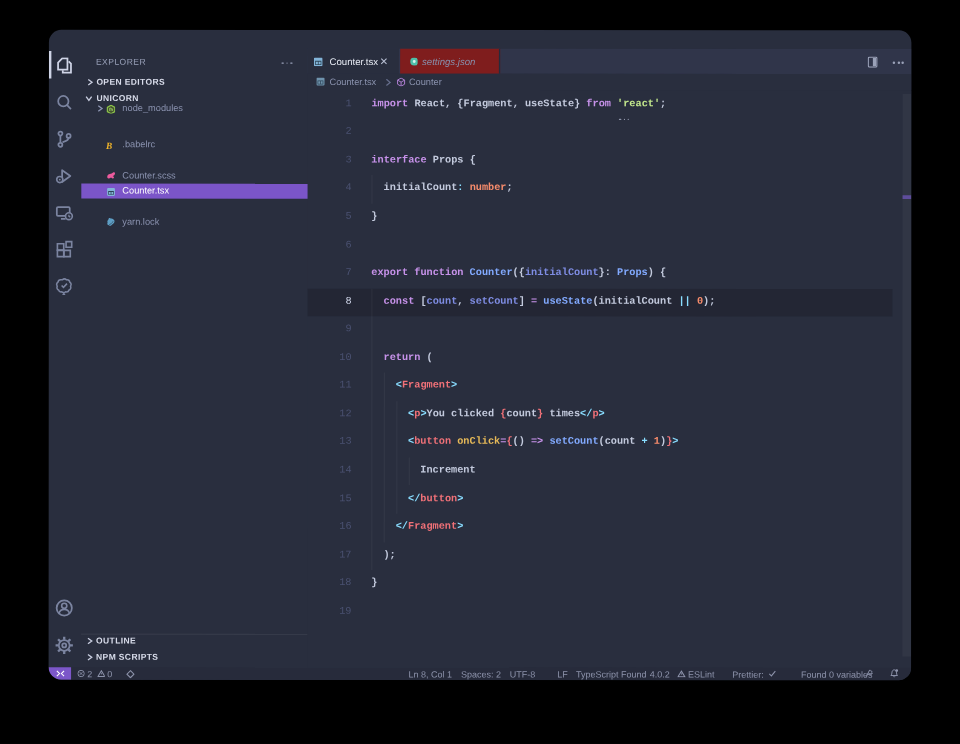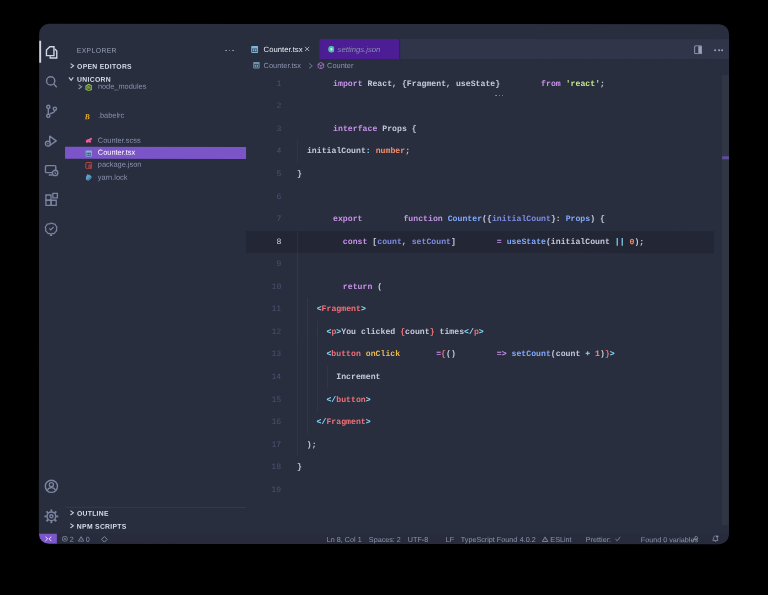--- a/index.html
+++ b/index.html
@@ -17,29 +17,29 @@
   #sidebar{position:absolute;left:26px;top:15px;width:181px;height:494.5px;}
   .shead{position:absolute;font-size:6.8px;font-weight:bold;color:#d8dcea;letter-spacing:0.3px;}
   .chev{position:absolute;width:6px;height:6px;}
   .trow{position:absolute;left:0;width:181px;height:12.35px;}
   .tname{position:absolute;left:32.8px;top:0;font-size:7.4px;line-height:12.35px;color:#8b93b0;white-space:pre;}
   .ticon{position:absolute;left:19.6px;top:2.6px;width:7.5px;height:7.5px;}
   #selrow{position:absolute;left:0;top:123px;width:181px;height:12.4px;background:#7b55c8;}
   
   #tabbar{position:absolute;left:207px;top:15px;width:483px;height:20px;background:#30354a;}
   #tab1{position:absolute;left:0;top:0;width:72.5px;height:20px;background:#292e3e;}
-  #tab2{position:absolute;left:73.5px;top:0;width:80px;height:20px;background:#4c1d95;border-right:1px solid #262b3c;}
+  #tab2{position:absolute;left:73.5px;top:0;width:80px;height:20px;background:#7f1d1d;border-right:1px solid #262b3c;}
   #breadcrumb{position:absolute;left:207px;top:35px;width:483px;height:13px;background:#292e3e;font-size:7.4px;color:#8a92ae;}
   
   #editor{position:absolute;left:207px;top:48px;width:483px;height:461.5px;background:#292e3e;}
   #curline{position:absolute;left:207px;top:206.6px;width:468px;height:22.55px;background:#232634;}
   .ln{position:absolute;left:207px;width:35.3px;height:22.55px;line-height:22.55px;text-align:right;font-family:"Liberation Mono",monospace;font-size:8.2px;color:#4a5171;}
   .cl{position:absolute;left:258px;height:22.55px;line-height:22.55px;font-family:"Liberation Mono",monospace;font-size:8.2px;font-weight:bold;white-space:pre;color:#c3cadd;}
   .cl span{white-space:pre;}
-  .p{color:#c792ea;margin-left:36px;} .w{color:#c3cadd;} .g{color:#c3e88d;text-align:center;} .o{color:#f78c6c;}
+  .p{color:#c792ea;} .w{color:#c3cadd;} .g{color:#c3e88d;text-align:center;} .o{color:#f78c6c;}
   .b{color:#82aaff;} .c{color:#89ddff;} .r{color:#f07178;} .y{color:#e7ba58;} .pb{color:#7f8de4;}
   .guide{position:absolute;width:1px;background:rgba(255,255,255,0.045);}
   
   #statusbar{position:absolute;left:0;top:509.5px;width:690px;height:10.5px;background:#272b3b;}
   .st{position:absolute;top:0;height:10.5px;line-height:11px;font-size:7.2px;color:#8d93ab;white-space:pre;}
 </style>
 </head>
 <body>
 <div id="win">
 
@@ -246,27 +246,20 @@
     </div>
     <div class="trow" style="top:108.1px">
       <svg class="ticon" viewBox="0 0 10 10">
           <rect x="0.8" y="0.8" width="8.4" height="8.4" rx="1.2" fill="#82b4d8"></rect>
           <rect x="2" y="3.9" width="6" height="4.1" fill="#2c4456"></rect>
           <rect x="2.7" y="4.9" width="1.9" height="2.4" fill="#82b4d8"></rect>
           <rect x="5.4" y="4.9" width="1.9" height="2.4" fill="#82b4d8"></rect>
         </svg>
       <div class="tname" style="color:#ffffff;">Counter.tsx</div>
     </div>
-    <div class="trow" style="top:120.4px">
-      <svg class="ticon" viewBox="0 0 10 10">
-          <rect x="1" y="1" width="8" height="8" rx="0.8" fill="none" stroke="#cb4747" stroke-width="1.3"></rect>
-          <path d="M5.2 8.6 L5.2 4 L7 4 L7 8.6" fill="none" stroke="#cb4747" stroke-width="1.2"></path>
-        </svg>
-      <div class="tname">package.json</div>
-    </div>
     <div class="trow" style="top:132.7px">
       <svg class="ticon" viewBox="0 0 10 10">
           <path d="M2.6 1.2 C3.2 0.4 4.4 0.6 4.8 1.4 C5.6 0.9 6.8 1.2 7.2 2.2 C8.6 2.6 9.2 4.2 8.4 5.6 C7.8 6.8 6.4 7.4 5.4 8.4 C4.6 9.2 3 9.2 2.2 8.2 C1 8 0.6 6.6 1.4 5.8 C0.8 4.6 1.2 3.2 2.2 2.6 C2.1 2 2.2 1.6 2.6 1.2 Z" fill="#5e9ec4"></path>
           <path d="M3 7.8 C4.5 7.5 6.5 6 7.2 4.2" fill="none" stroke="#274457" stroke-width="0.7"></path>
         </svg>
       <div class="tname">yarn.lock</div>
     </div>
 
     <div class="abs" style="left:0;top:467.5px;width:181px;height:1px;background:rgba(255,255,255,0.06);"></div>
     <svg class="abs" style="left:4.4px;top:471.4px" width="6" height="6" viewBox="0 0 6 6">

